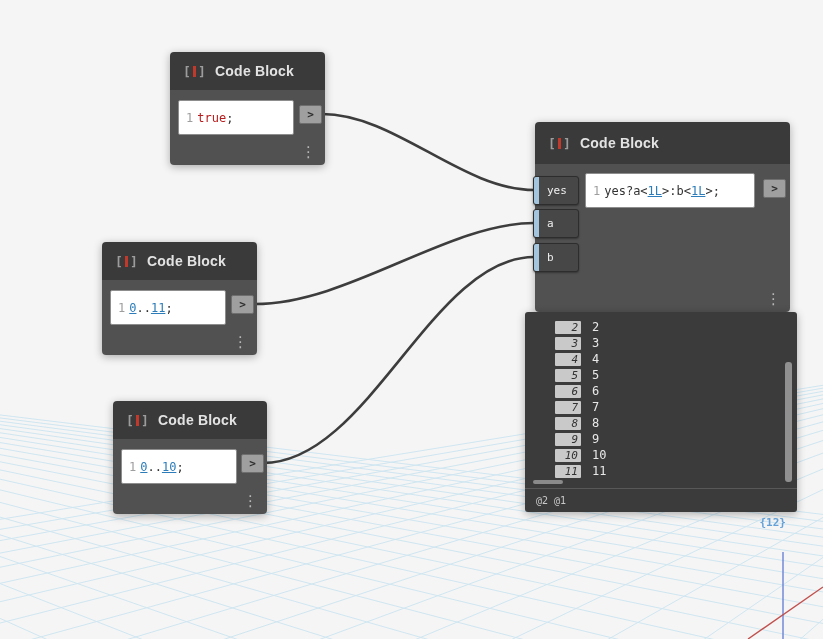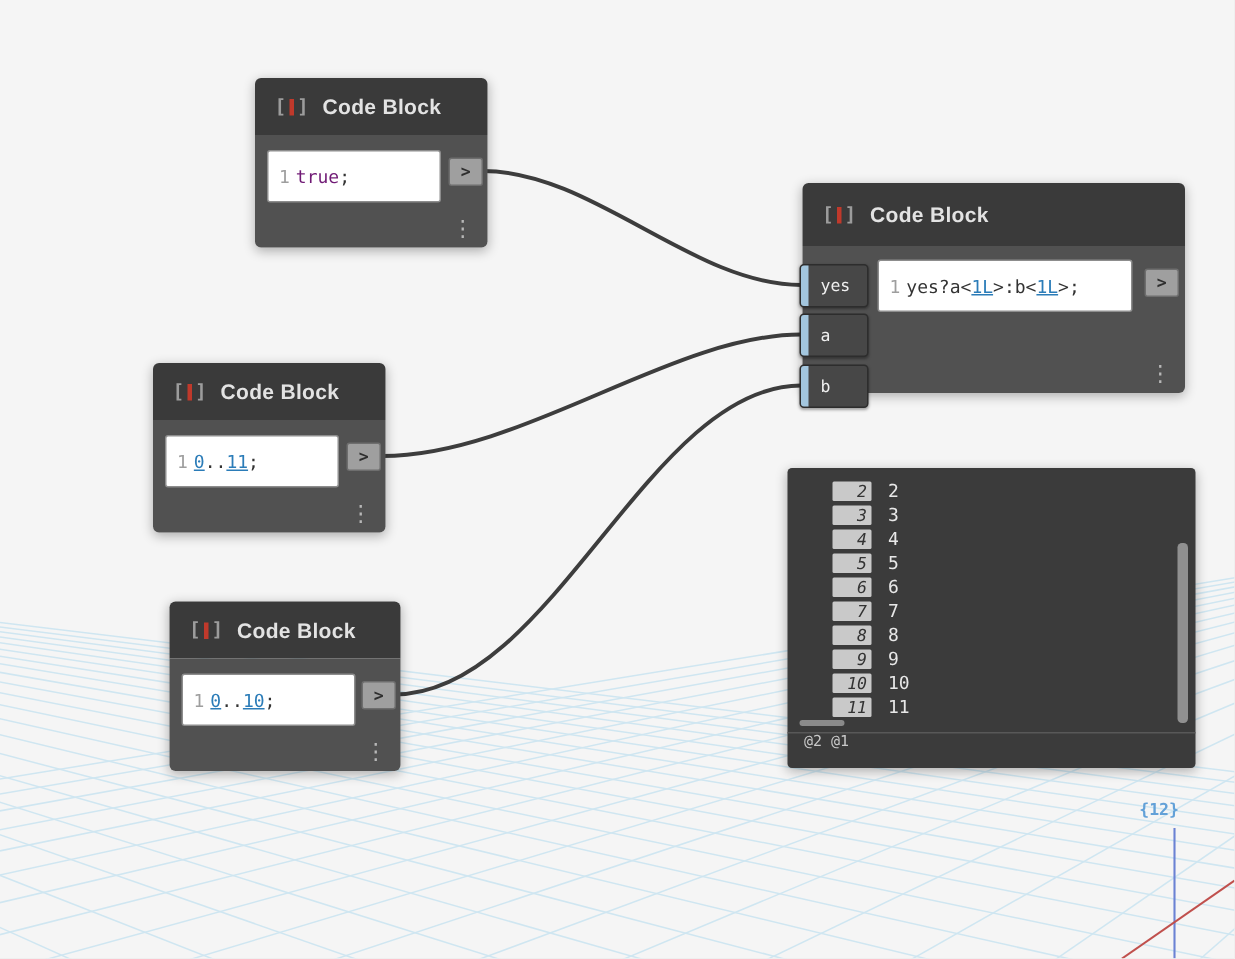--- a/index.html
+++ b/index.html
@@ -13,31 +13,31 @@
   
   .node{position:absolute;z-index:2;border-radius:4px;box-shadow:0 2px 8px rgba(0,0,0,.30);}
   .node-header{background:#3a3a3a;border-radius:4px 4px 0 0;display:flex;align-items:center;
                padding:0 13px;color:#e3e3e3;font-size:14px;font-weight:bold;letter-spacing:.2px;}
   .node-body{background:#515151;border-radius:0 0 4px 4px;position:relative;}
   .node-sm{width:155px;}
   .node-sm .node-header{height:38px;}
   .node-sm .node-body{height:75px;}
   .node-lg{width:255px;}
   .node-lg .node-header{height:42px;}
-  .node-lg .node-body{height:98px;}
+  .node-lg .node-body{height:148px;}
 
   .cb-icon{display:inline-flex;align-items:center;margin-right:9px;color:#9c9c9c;
            font-family:"DejaVu Sans Mono",monospace;font-size:13px;font-weight:bold;}
   .cb-icon .redbar{display:inline-block;width:3px;height:11px;background:#c0392b;margin:0 2px;}
 
   .code-box{position:absolute;background:#ffffff;border:1px solid #8d8d8d;border-radius:2px;
             display:flex;align-items:center;font-family:"DejaVu Sans Mono",monospace;font-size:12px;}
   .line-no{color:#9e9e9e;padding:0 4px 0 7px;}
   .code-text{white-space:pre;}
-  .tok-kw{color:#701a75;text-align:right;}
+  .tok-kw{color:#b91c1c;text-align:right;}
   .tok-num{color:#2b7cb8;text-decoration:underline;}
   .tok-pl{color:#333333;}
 
   .out-btn{position:absolute;width:21px;height:17px;background:#9f9f9f;border:1px solid #6e6e6e;
            border-radius:2px;color:#2e2e2e;font:bold 11px "DejaVu Sans Mono",monospace;
            display:flex;align-items:center;justify-content:center;cursor:pointer;}
   .node-sm .code-box{left:8px;top:10px;width:114px;height:33px;}
   .node-sm .out-btn{right:3px;top:15px;}
   .node-lg .code-box{left:50px;top:9px;width:168px;height:33px;}
   .node-lg .out-btn{right:4px;top:15px;}
@@ -57,21 +57,21 @@
   #preview{position:absolute;left:525px;top:312px;width:272px;height:200px;z-index:2;
            background:#3b3b3b;border-radius:3px;box-shadow:0 2px 8px rgba(0,0,0,.30);}
   #prows{position:absolute;left:0;top:7px;right:14px;padding-left:30px;}
   .prow{height:16px;display:flex;align-items:center;}
   .pidx{min-width:20px;text-align:right;padding:0 3px;background:#c9c9c9;color:#333;
         font:italic 11px "DejaVu Sans Mono",monospace;border-radius:1px;}
   .pval{margin-left:11px;color:#e8e8e8;font:12px "DejaVu Sans Mono",monospace;}
   #vscroll{position:absolute;right:5px;top:50px;width:7px;height:120px;background:#909090;border-radius:3px;cursor:pointer;}
   #hscroll{position:absolute;left:8px;bottom:28px;width:30px;height:4px;background:#8a8a8a;border-radius:2px;cursor:pointer;}
   #pfooter{position:absolute;left:0;right:0;bottom:0;height:24px;border-top:1px solid #585858;
-           display:flex;align-items:flex-start;justify-content:space-between;padding:0 11px;box-sizing:border-box;}
+           display:flex;align-items:center;justify-content:space-between;padding:0 11px;box-sizing:border-box;}
   #pfooter .flabel{color:#c8c8c8;font:10px "DejaVu Sans Mono",monospace;}
   #pfooter .fcount{color:#63a1d8;font:bold 11px "DejaVu Sans Mono",monospace;margin-top:44px;}
 </style>
 </head>
 <body>
 
 <div id="stage">
 
   <svg id="grid-svg" class="layer">
       <line x1="1150" y1="332" x2="-1600" y2="780" stroke="#cfe6f1" stroke-width="1"></line>

